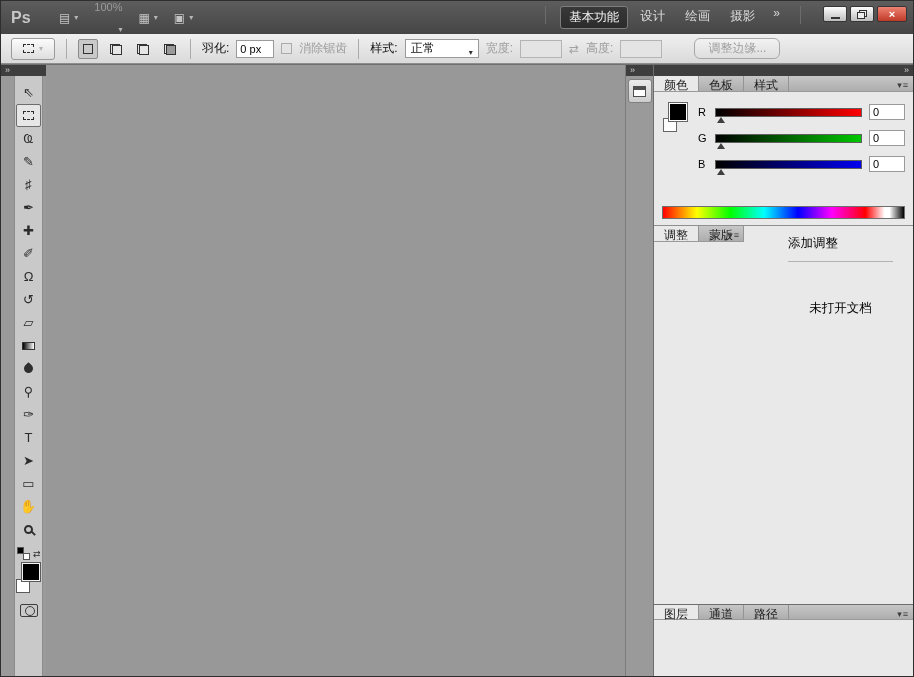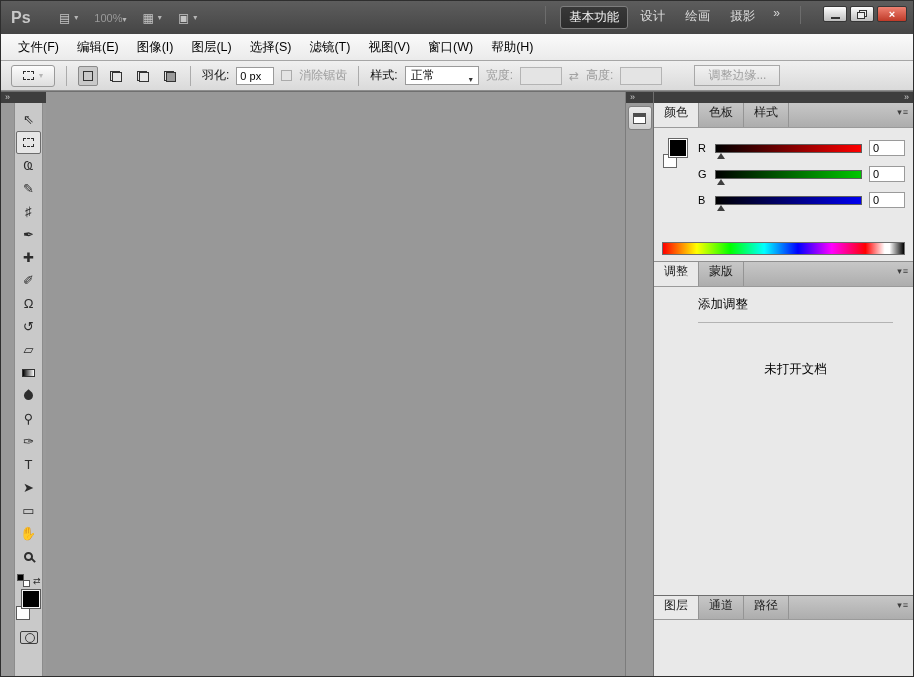--- a/index.html
+++ b/index.html
@@ -7,21 +7,21 @@
   body { font-family:"Liberation Sans","DejaVu Sans",sans-serif; font-size:12px; }
 
   .app { width:914px; height:677px; border:1px solid #2e2e2e; display:flex; flex-direction:column; overflow:hidden; background:#a3a3a3; }
 
   
   .titlebar { height:33px; flex:none; background:linear-gradient(#5d5d5d,#454545); display:flex; align-items:center; padding:0 6px 0 10px; color:#d6d6d6; }
   .ps-logo { font-size:16px; font-weight:bold; color:#c8c8c8; width:34px; }
   .tb-group { display:flex; align-items:center; gap:16px; margin-left:14px; }
   .tb-iconbtn { display:flex; align-items:center; gap:4px; color:#c4c4c4; font-size:12px; cursor:default; }
   .caret { font-size:8px; color:#b5b5b5; }
-  .tb-zoom { color:#9a9a9a; font-size:11px; display:flex; align-items:flex-end; gap:0; }
+  .tb-zoom { color:#9a9a9a; font-size:11px; display:flex; align-items:flex-end; gap:12px;flex-direction:column; }
   .tb-sep { width:1px; height:18px; background:#6c6c6c; margin:0 10px; }
   .ws-area { margin-left:auto; display:flex; align-items:flex-start; gap:4px; }
   .ws-btn { font-size:12.5px; color:#dcdcdc; padding:2px 8px; cursor:default; }
   .ws-btn.active { background:linear-gradient(#383838,#2c2c2c); border:1px solid #7d7d7d; border-radius:3px; color:#f2f2f2; }
   .ws-chevron { color:#d6d6d6; padding:0 6px; font-size:12px; }
   .win-btns { display:flex; gap:3px; margin-left:8px; }
   .win-btn { width:24px; height:16px; border:1px solid #363636; border-radius:2px; background:linear-gradient(#fdfdfd,#bdbdbd); display:flex; align-items:center; justify-content:center; position:relative; }
   .win-btn.close { width:30px; background:linear-gradient(#ef8272,#bf3a28); color:#fff; font-size:11px; font-weight:bold; line-height:1; }
   .ic-min { width:9px; height:2px; background:#333; margin-top:7px; }
   .ic-restore { width:8px; height:7px; border:1px solid #333; background:#eee; box-shadow:2px -2px 0 -1px #eee, 2px -2px 0 0 #333; margin:2px 2px 0 0; }
@@ -41,21 +41,21 @@
   .selicon::before { content:""; position:absolute; left:1px; top:1px; width:8px; height:8px; border:1px solid #333; }
   .selicon.two::after { content:""; position:absolute; right:0; bottom:0; width:8px; height:8px; border:1px solid #333; background:#e6e6e6; }
   .selicon.int::after { background:#9a9a9a; }
   .text-input { width:38px; height:18px; border:1px solid #9a9a9a; background:#fff; font-size:11px; padding:0 3px; font-family:inherit; }
   .checkbox { width:11px; height:11px; border:1px solid #ababab; background:#e4e4e4; display:inline-block; }
   .dis-text { color:#9c9c9c; }
   .select-box { width:74px; height:19px; border:1px solid #9a9a9a; background:#fff; display:flex; align-items:flex-end; justify-content:space-between; padding:0 5px; font-size:12px; }
   .select-box .caret { color:#333; }
   .dis-input { width:42px; height:18px; border:1px solid #b4b4b4; background:#e4e4e4; }
   .swap { color:#a2a2a2; font-size:12px; }
-  .refine-btn { height:21px; padding:0 13px; border:1px solid #a8a8a8; border-radius:0; background:linear-gradient(#f2f2f2,#dedede); color:#9e9e9e; font-size:12px; display:flex; align-items:center; }
+  .refine-btn { height:21px; padding:0 13px; border:1px solid #a8a8a8; border-radius:6px; background:linear-gradient(#f2f2f2,#dedede); color:#9e9e9e; font-size:12px; display:flex; align-items:center; }
 
   
   .main { flex:1; display:flex; min-height:0; border-top:1px solid #707070; }
   .strip { height:11px; flex:none; background:#3e3e3e; color:#cfcfcf; font-size:9px; line-height:10px; padding:0 4px; }
   .strip.right { text-align:right; }
 
   
   .tools-col { width:45px; flex:none; display:flex; flex-direction:column; background:#9a9a9a; }
   .toolbar { width:29px; margin-left:13px; flex:1; background:#c9c9c9; border-left:1px solid #8c8c8c; border-right:1px solid #8c8c8c; display:flex; flex-direction:column; align-items:center; padding-top:5px; }
   .tbtn { width:25px; height:23px; flex:none; display:flex; align-items:center; justify-content:center; color:#2c2c2c; font-size:13px; cursor:default; }
@@ -78,21 +78,21 @@
   .canvas { flex:1; background:#989898; }
 
   
   .mini-dock { width:28px; flex:none; background:#9a9a9a; border-left:1px solid #7c7c7c; display:flex; flex-direction:column; }
   .collapsed-btn { width:24px; height:24px; margin:3px auto 0; background:linear-gradient(#ececec,#cdcdcd); border:1px solid #808080; border-radius:3px; display:flex; align-items:center; justify-content:center; }
   .panel-mini-icon { width:13px; height:11px; background:#fff; border:1px solid #4f4f4f; position:relative; }
   .panel-mini-icon::before { content:""; position:absolute; left:0; top:0; right:0; height:3px; background:#4f4f4f; }
 
   
   .dock { width:260px; flex:none; background:#e9e9e9; border-left:1px solid #6e6e6e; display:flex; flex-direction:column; }
-  .tabbar { height:25px; flex:none; background:linear-gradient(#c7c7c7,#adadad); display:flex; align-items:stretch; position:relative; border-bottom:1px solid #9a9a9a; }
+  .tabbar { height:16px; flex:none; background:linear-gradient(#c7c7c7,#adadad); display:flex; align-items:stretch; position:relative; border-bottom:1px solid #9a9a9a; }
   .tabbar.topline { border-top:1px solid #6e6e6e; }
   .tab { padding:0 10px; line-height:18px; font-size:12px; color:#1d1d1d; border-right:1px solid #949494; cursor:default; }
   .tab.active { background:#e9e9e9; }
   .panel-menu { position:absolute; right:4px; top:4px; color:#3c3c3c; font-size:9px; letter-spacing:1px; cursor:default; }
 
   .color-content { height:134px; flex:none; display:flex; flex-direction:column; padding:10px 8px 6px 8px; border-bottom:1px solid #8f8f8f; }
   .color-main { display:flex; flex:1; }
   .swatch2 { width:36px; position:relative; flex:none; }
   .swatch2 .cfg { position:absolute; left:7px; top:1px; width:18px; height:18px; background:#000; border:1px solid #fff; outline:1px solid #666; z-index:2; }
   .swatch2 .cbg { position:absolute; left:1px; top:16px; width:14px; height:14px; background:#fff; border:1px solid #666; }
@@ -100,21 +100,21 @@
   .chan { display:flex; align-items:center; gap:7px; }
   .chan-label { width:10px; font-size:11px; color:#000; }
   .track { flex:1; height:9px; border:1px solid #5f5f5f; position:relative; }
   .track-r { background:linear-gradient(90deg,#000,#f00); }
   .track-g { background:linear-gradient(90deg,#000,#00c800); }
   .track-b { background:linear-gradient(90deg,#000,#0000f0); }
   .marker { position:absolute; left:1px; bottom:-7px; width:0; height:0; border-left:4px solid transparent; border-right:4px solid transparent; border-bottom:6px solid #3f3f3f; }
   .chan-val { width:36px; height:16px; border:1px solid #9a9a9a; font-size:11px; padding:0 3px; background:#fff; font-family:inherit; flex:none; }
   .spectrum { height:13px; flex:none; border:1px solid #6e6e6e; margin-top:10px; background:linear-gradient(90deg,#f00 0%,#ff0 14%,#0f0 28%,#0ff 42%,#00f 56%,#f0f 70%,#f00 84%,#fff 92%,#fff 94%,#000 100%); }
 
-  .adj { flex:1; display:flex; flex-direction:column; min-height:0; }
+  .adj { flex:1; display:flex; flex-direction:row; min-height:0; }
   .adj-content { flex:1; padding:9px 20px;margin-left:24px; }
   .adj-title { font-size:12.5px; color:#000; padding-bottom:9px; border-bottom:1px solid #b3b3b3; }
   .adj-status { text-align:center; margin-top:38px; font-size:12.5px; color:#000; }
 
   .layers-body { height:56px; flex:none; background:#e9e9e9; }
 </style>
 </head>
 <body>
 
 <div class="app">
@@ -154,31 +154,20 @@
         <span class="win-btn">
             <span class="ic-restore"></span>
           </span>
         <span class="win-btn close">
             <span>×</span>
           </span>
       </div>
     </div>
   </div>
 
-  <div class="menubar">
-    <span class="menu-item">文件(F)</span>
-    <span class="menu-item">编辑(E)</span>
-    <span class="menu-item">图像(I)</span>
-    <span class="menu-item">图层(L)</span>
-    <span class="menu-item">选择(S)</span>
-    <span class="menu-item">滤镜(T)</span>
-    <span class="menu-item">视图(V)</span>
-    <span class="menu-item">窗口(W)</span>
-    <span class="menu-item">帮助(H)</span>
-  </div>
 
   <div class="optionsbar">
     <span class="preset-btn">
       <span class="icon-dashed-sq"></span>
       <span class="caret">▾</span>
     </span>
     <span class="vsep"></span>
     <span class="mode-btn pressed">
         <span class="selicon"></span>
       </span>

